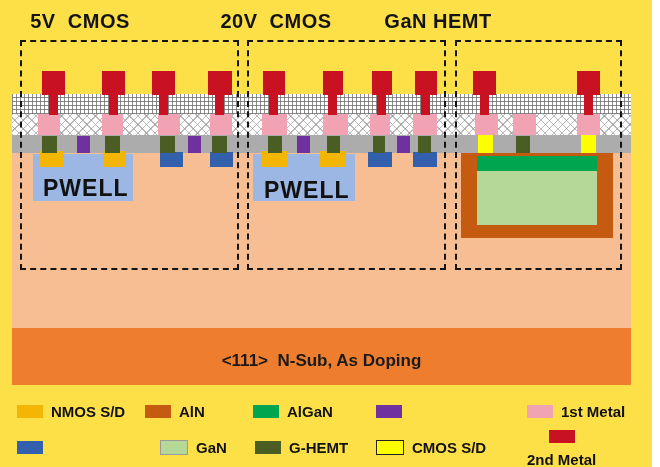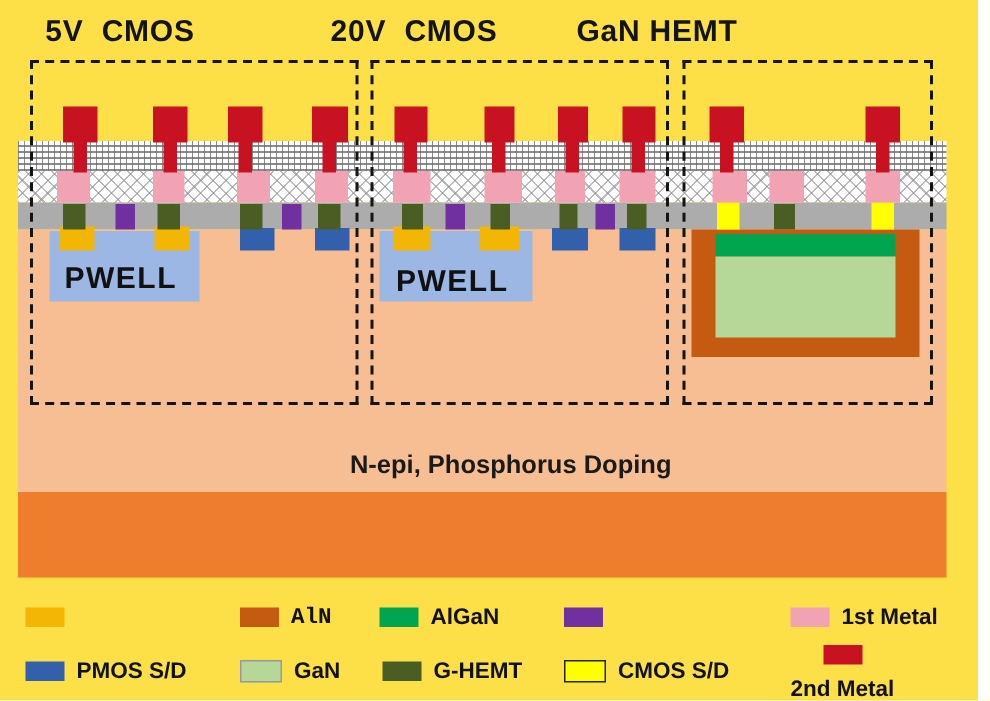--- a/index.html
+++ b/index.html
@@ -18,21 +18,21 @@
     background-color:#fff;
     background-image:
       repeating-linear-gradient(45deg, rgba(140,140,140,.6) 0 1px, transparent 1px 6px),
       repeating-linear-gradient(135deg, rgba(140,140,140,.6) 0 1px, transparent 1px 6px);
   }
   .dashed-box{position:absolute;border:2.5px dashed #141414;box-sizing:border-box;background:transparent;}
   .fig-title{
     position:absolute;transform:translateX(-50%);
     font-size:20px;font-weight:bold;letter-spacing:.5px;white-space:pre;color:#141414;
   }
-  .pwell-label{position:absolute;font-size:20px;font-weight:bold;letter-spacing:1px;color:#111;}
+  .pwell-label{position:absolute;font-size:23px;font-weight:bold;letter-spacing:1px;color:#111;}
   .band-label{
     position:absolute;left:12px;width:619px;text-align:center;box-sizing:border-box;
     font-size:17px;font-weight:bold;white-space:pre;color:#1a1a1a;
   }
   .legend-item{position:absolute;display:flex;align-items:center;gap:8px;height:16px;}
   .legend-swatch{width:26px;height:13px;display:inline-block;flex:0 0 auto;}
   .legend-label{font-size:15px;font-weight:bold;white-space:nowrap;color:#111;}
 </style>
 </head>
 <body>
@@ -105,43 +105,43 @@
       <div class="rect" style="left: 577px; top: 71px; width: 23px; height: 24px; background: rgb(200, 18, 34);"></div>
       <div class="dashed-box" style="left: 20px; top: 40px; width: 219px; height: 230px;"></div>
       <div class="dashed-box" style="left: 247px; top: 40px; width: 199px; height: 230px;"></div>
       <div class="dashed-box" style="left: 455px; top: 40px; width: 167px; height: 230px;"></div>
       <div class="fig-title" style="left: 80px; top: 10px;">5V  CMOS</div>
       <div class="fig-title" style="left: 276px; top: 10px;">20V  CMOS</div>
       <div class="fig-title" style="left: 438px; top: 10px;">GaN HEMT</div>
       <div class="pwell-label" style="left: 43px; top: 175px;">PWELL</div>
       <div class="pwell-label" style="left: 264px; top: 177px;">PWELL</div>
     </div>
-  <div class="band-label" style="top:300px;padding-left:38px;">N-epi, Phosphorus Doping</div>
+  <div class="band-label" style="top:351px;">&lt;111&gt;  N-Sub, As Doping</div>
   <div>
       <div class="legend-item" style="left: 17px; top: 403px;">
         <span class="legend-swatch" style="background: rgb(244, 182, 4);"></span>
+        <span class="legend-label">NMOS S/D</span>
       </div>
-      <div class="legend-item" style="left: 160px; top: 403px; font-family: Liberation Mono, monospace;">
+      <div class="legend-item" style="left: 145px; top: 403px;">
         <span class="legend-swatch" style="background: rgb(197, 90, 17);"></span>
         <span class="legend-label">AlN</span>
       </div>
       <div class="legend-item" style="left: 253px; top: 403px;">
         <span class="legend-swatch" style="background: rgb(0, 165, 80);"></span>
         <span class="legend-label">AlGaN</span>
       </div>
       <div class="legend-item" style="left: 376px; top: 403px;">
         <span class="legend-swatch" style="background: rgb(112, 48, 160);"></span>
       </div>
       <div class="legend-item" style="left: 527px; top: 403px;">
         <span class="legend-swatch" style="background: rgb(242, 163, 179);"></span>
         <span class="legend-label">1st Metal</span>
       </div>
       <div class="legend-item" style="left: 17px; top: 439px;">
         <span class="legend-swatch" style="background: rgb(50, 96, 173);"></span>
-        <span class="legend-label">PMOS S/D</span>
       </div>
       <div class="legend-item" style="left: 160px; top: 439px;">
         <span class="legend-swatch" style="background: rgb(181, 215, 152); border: 1px solid rgb(154, 154, 154);"></span>
         <span class="legend-label">GaN</span>
       </div>
       <div class="legend-item" style="left: 255px; top: 439px; text-align: right;">
         <span class="legend-swatch" style="background: rgb(74, 94, 35);"></span>
         <span class="legend-label">G-HEMT</span>
       </div>
       <div class="legend-item" style="left: 376px; top: 439px;">

